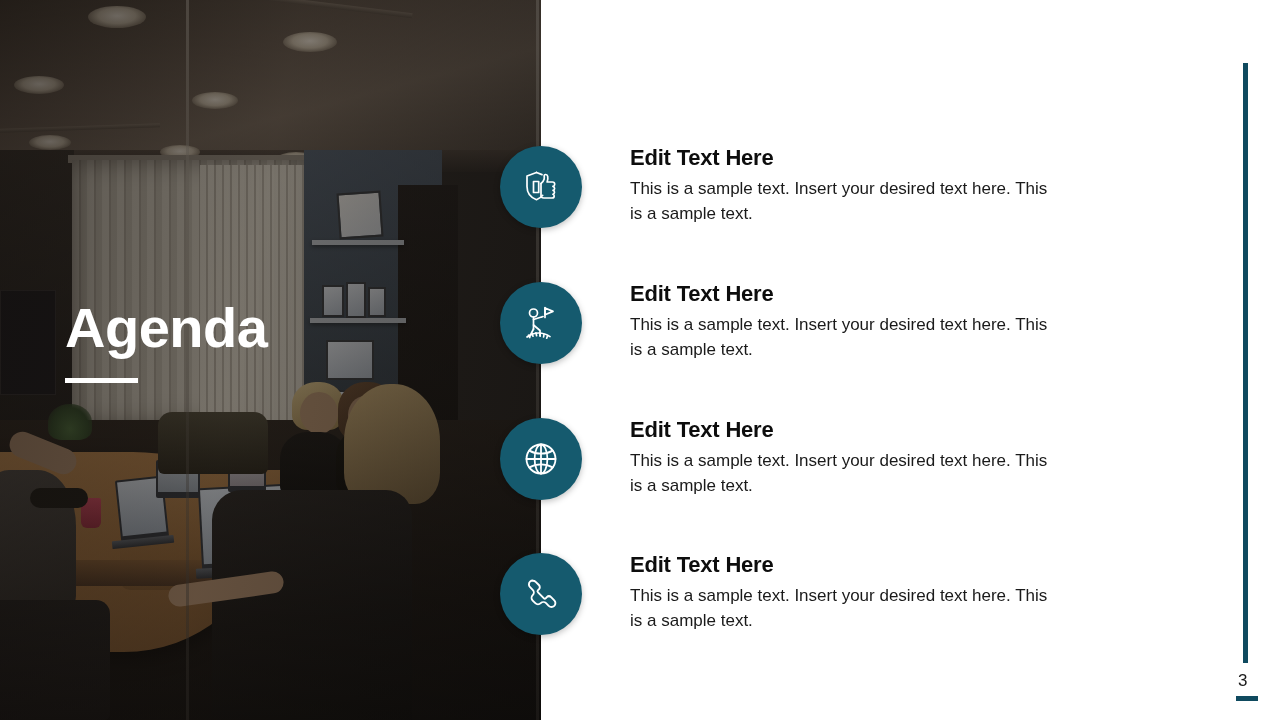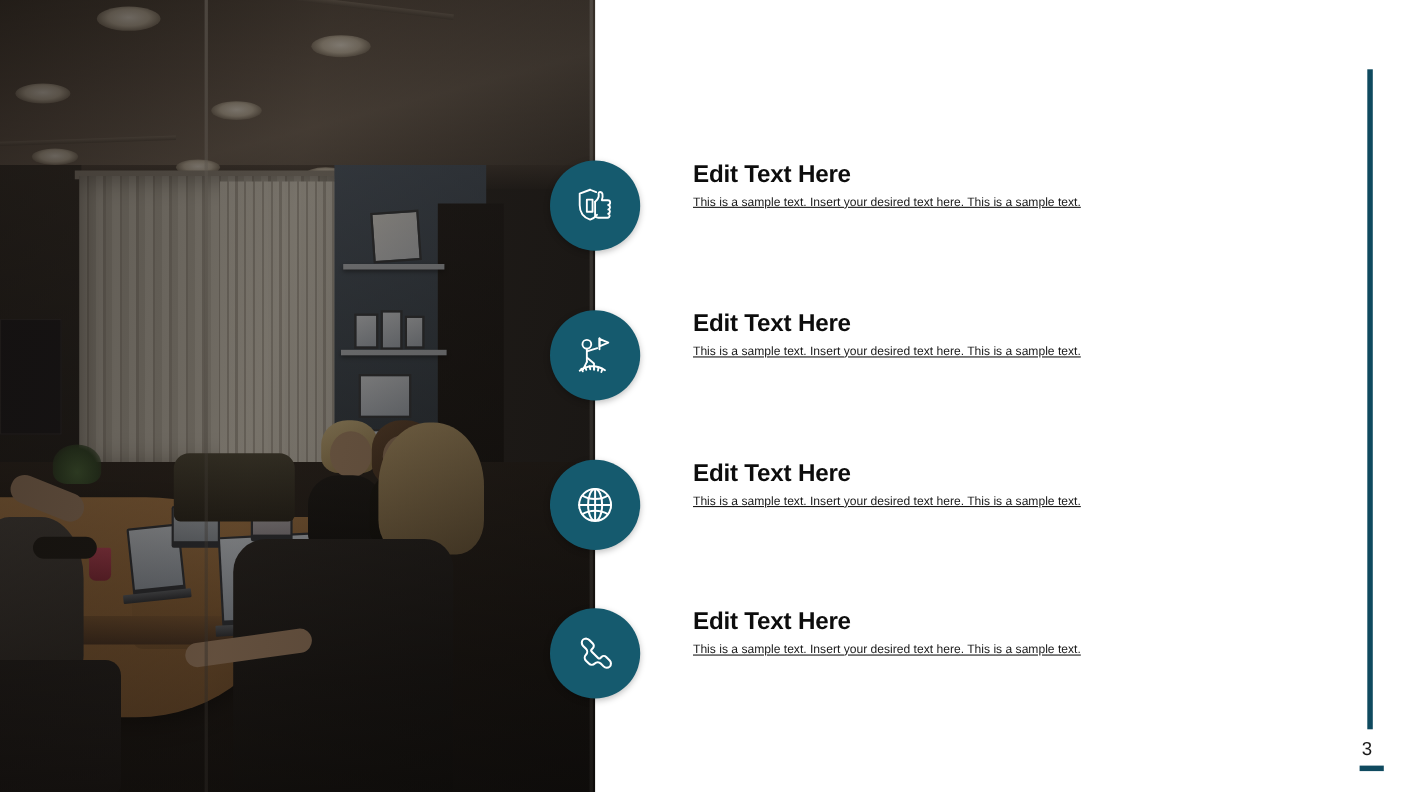--- a/index.html
+++ b/index.html
@@ -219,24 +219,23 @@
   .item-text { position: absolute; left: 130px; top: 0; width: 430px; }
   .item-title {
     font-size: 22px;
     font-weight: bold;
     color: #0d0d0d;
     line-height: 1.25;
     letter-spacing: -0.2px;
   }
   .item-desc {
     margin-top: 4px;
-    font-size: 11px;
+    font-size: 17px;
     color: #1a1a1a;
     line-height: 1.5;
-    text-decoration: underline;
   }
 
   
   .accent-line {
     position: absolute; left: 1243px; top: 63px;
     width: 5px; height: 600px;
     background: #0f4a5f;
   }
   .page-num {
     position: absolute; left: 1238px; top: 672px;
@@ -337,20 +336,24 @@
       <div class="arm" style="left:30px; top:488px; width:58px; height:20px; background:#1a1814;"></div>
       <div class="chair" style="left:-30px; top:600px; width:140px; height:120px;"></div>
 
       <div class="mullion" style="left:186px;"></div>
       <div class="mullion" style="left:536px; background:linear-gradient(180deg,rgba(210,202,190,.5),rgba(90,84,78,.4));"></div>
 
       <div class="photo-overlay"></div>
     </div>
   </div>
 
+  <div class="title-block">
+    <div class="slide-title">Agenda</div>
+    <div class="title-rule"></div>
+  </div>
 
   <div class="content">
 
     <div class="item" style="top:144px;">
       <div class="item-icon">
         <svg width="44" height="44" viewBox="0 0 44 44" fill="none" stroke="#ffffff" stroke-width="1.7" stroke-linecap="round" stroke-linejoin="round">
           <path d="M17.5 7.5 L8 11 v10.5 c0 7 4.6 11.4 9.5 13.2 2.4-.9 4.6-2.4 6.2-4.4"></path>
           <path d="M17.5 7.5 L23 9.6"></path>
           <path d="M14.5 16.5 h5.2 v11 h-5.2 z"></path>
           <path d="M22 18.5 c1.4-1.1 2.6-2.6 3.1-4.3 .3-1.1 .2-2.3 .1-3.2 -.1-.9 .6-1.6 1.5-1.5 1 .1 1.8 .9 2 1.9 .4 2 .1 3.9-.6 5.6 h5.3 c1.3 0 2.3 1 2.3 2.2 0 1.1-.8 2-1.8 2.2 1 .2 1.7 1 1.7 2 0 1-.7 1.8-1.6 2 .9 .2 1.5 1 1.5 1.9 0 1-.7 1.8-1.6 2 .8 .2 1.3 .9 1.3 1.7 0 1.1-.9 2-2 2 H25 c-1.1 0-2.1-.3-3-.9"></path>

